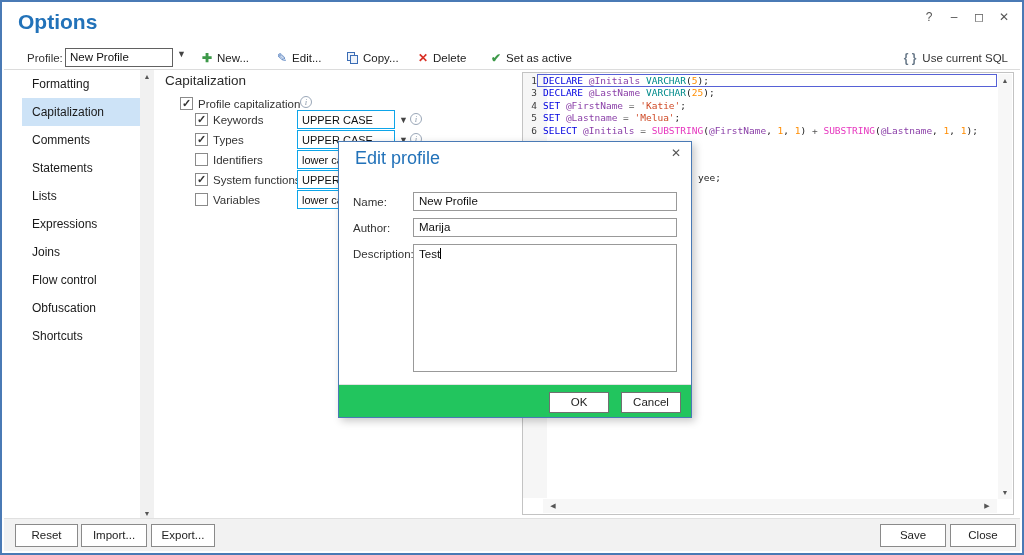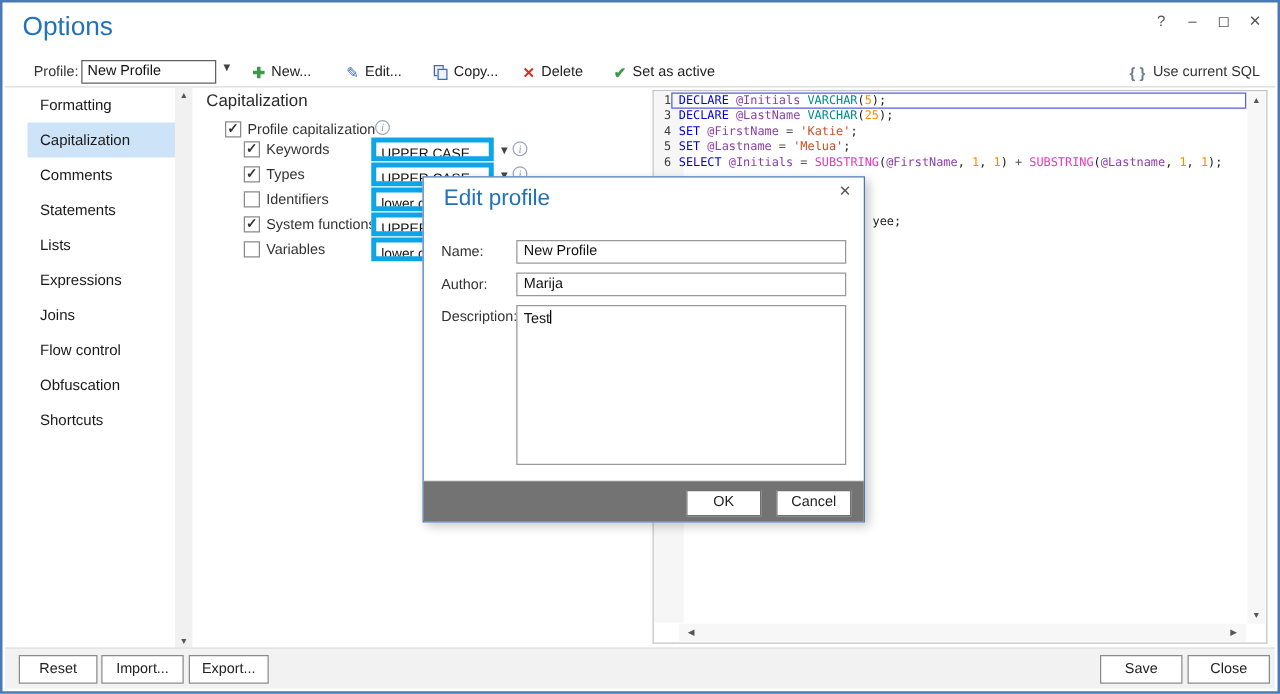--- a/index.html
+++ b/index.html
@@ -2,21 +2,21 @@
 <html><head>
 <meta charset="utf-8">
 <style>
   * { margin:0; padding:0; box-sizing:border-box; }
   html,body { width:1024px; height:555px; }
   body { font-family:"Liberation Sans", sans-serif; background:#fff; }
   .window { position:relative; width:1024px; height:555px; background:#fff;
             border:2px solid #4a7ab5; overflow:hidden; }
 
   
-  .app-title { position:absolute; left:16px; top:8px; font-size:21px; color:#2272b9; }
+  .app-title { position:absolute; left:16px; top:8px; font-size:21px; color:#2272b9;font-weight:bold; }
   .win-controls { position:absolute; right:10px; top:6px; display:flex; gap:9px; }
   .win-btn { width:16px; height:18px; text-align:center; font-size:12px; color:#555;
              line-height:18px; cursor:default; }
 
   
   .lbl { font-size:11.5px; color:#333; }
   .profile-label { position:absolute; left:25px; top:50px; }
   .combo { position:absolute; left:63px; top:46px; width:108px; height:19px;
            border:1px solid #616161; background:#fff; font-size:11.5px; color:#111;
            padding:2px 4px; line-height:13px; }
@@ -42,21 +42,21 @@
                padding-left:10px; font-size:12px; color:#1a1a1a; cursor:default; }
   .side-item.selected { background:#cde3f7; }
   .side-scroll { position:absolute; left:138px; top:68px; width:14px; height:450px; background:#f1f1f1; }
   .scroll-arrow { position:absolute; width:14px; text-align:center; font-size:7px; color:#555; }
 
   
   .settings-heading { position:absolute; left:163px; top:71px; font-size:13.5px; color:#2b2b2b; }
   .cb { position:absolute; width:13px; height:13px; border:1px solid #8a8a8a; background:#fff;
         font-size:11px; line-height:11px; text-align:center; color:#333; font-weight:bold; }
   .row-label { position:absolute; font-size:11.5px; color:#333; white-space:nowrap; }
-  .dd { position:absolute; width:98px; height:19px; border:4px solid #0ea5e9; background:#fff;
+  .dd { position:absolute; width:98px; height:19px; border:1px solid #0ea5e9; background:#fff;
         font-size:11px; color:#111; padding:3px 4px; white-space:nowrap; overflow:hidden; }
   .dd-arrow { position:absolute; font-size:9px; color:#444; }
   .info { position:absolute; width:12px; height:12px; border:1px solid #9aa7b8; border-radius:50%;
           color:#8d9bad; font-size:9px; line-height:11px; text-align:center; font-style:italic;
           font-family:"Liberation Serif", serif; }
 
   
   .sqlpane { position:absolute; left:520px; top:70px; width:492px; height:443px;
              border:1px solid #c3c3c3; background:#fff; overflow:hidden; }
   .gutter { position:absolute; left:0; top:0; width:24px; height:425px; background:#f6f6f6; }
@@ -81,21 +81,21 @@
   .modal { position:absolute; left:336px; top:139px; width:354px; height:277px; background:#fff;
            border:1px solid #4a7ab5; box-shadow:3px 3px 8px rgba(0,0,0,0.22); z-index:10; }
   .modal-title { position:absolute; left:16px; top:6px; font-size:18px; color:#2272b9; }
   .modal-close { position:absolute; right:10px; top:4px; font-size:12px; color:#555; cursor:default; }
   .m-label { position:absolute; left:14px; font-size:11.5px; color:#333; }
   .m-input { position:absolute; left:74px; width:264px; height:19px; border:1px solid #999;
              background:#fff; font-size:11.5px; color:#111; padding:2px 5px; line-height:13px; }
   .m-textarea { position:absolute; left:74px; top:102px; width:264px; height:128px;
                 border:1px solid #999; background:#fff; font-size:11.5px; color:#111; padding:3px 5px; }
   .cursor-bar { display:inline-block; width:1px; height:11px; background:#000; vertical-align:-1px; }
-  .modal-footer { position:absolute; left:0; right:0; top:242px; bottom:0; background:#737373;
+  .modal-footer { position:absolute; left:0; right:0; top:242px; bottom:0; background:#22c55e;
                   border-top:1px solid #e3e3e3; }
   .m-btn { position:absolute; top:7px; width:60px; height:21px; background:#fff;
            border:1px solid #707070; font-size:11.5px; color:#222; text-align:center;
            line-height:19px; cursor:default; }
 </style>
 </head>
 <body>
 
 <div class="window">
 

